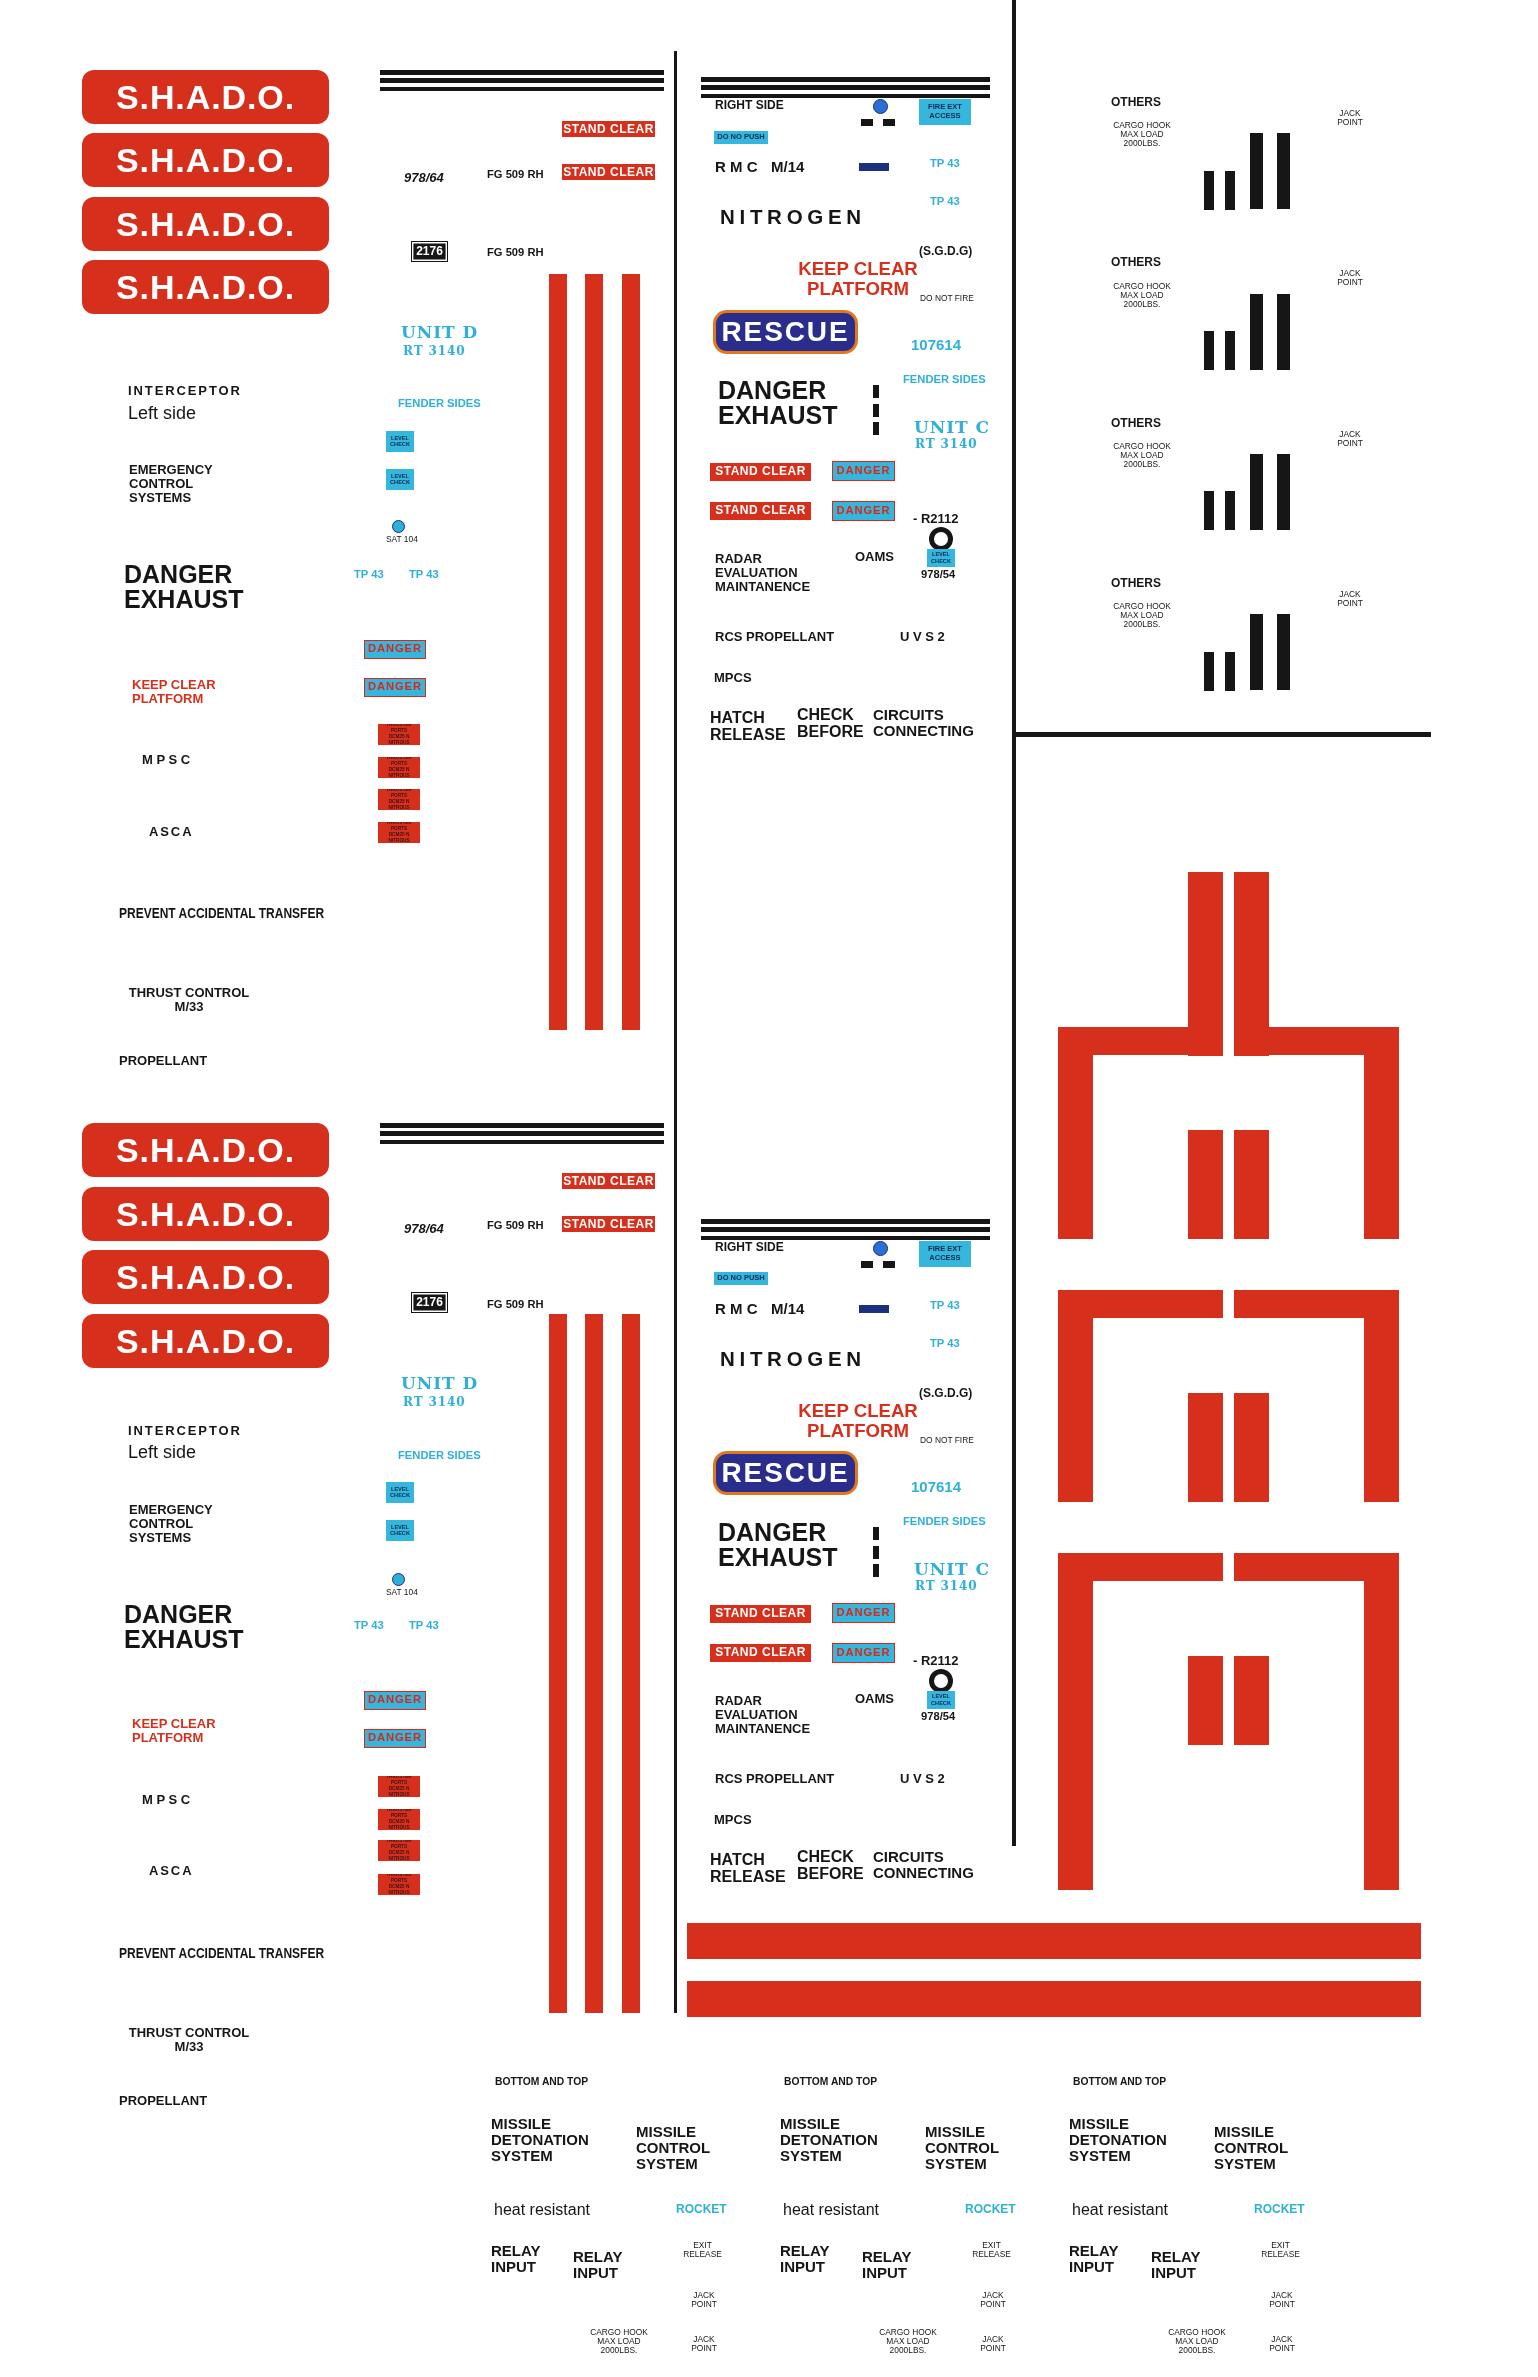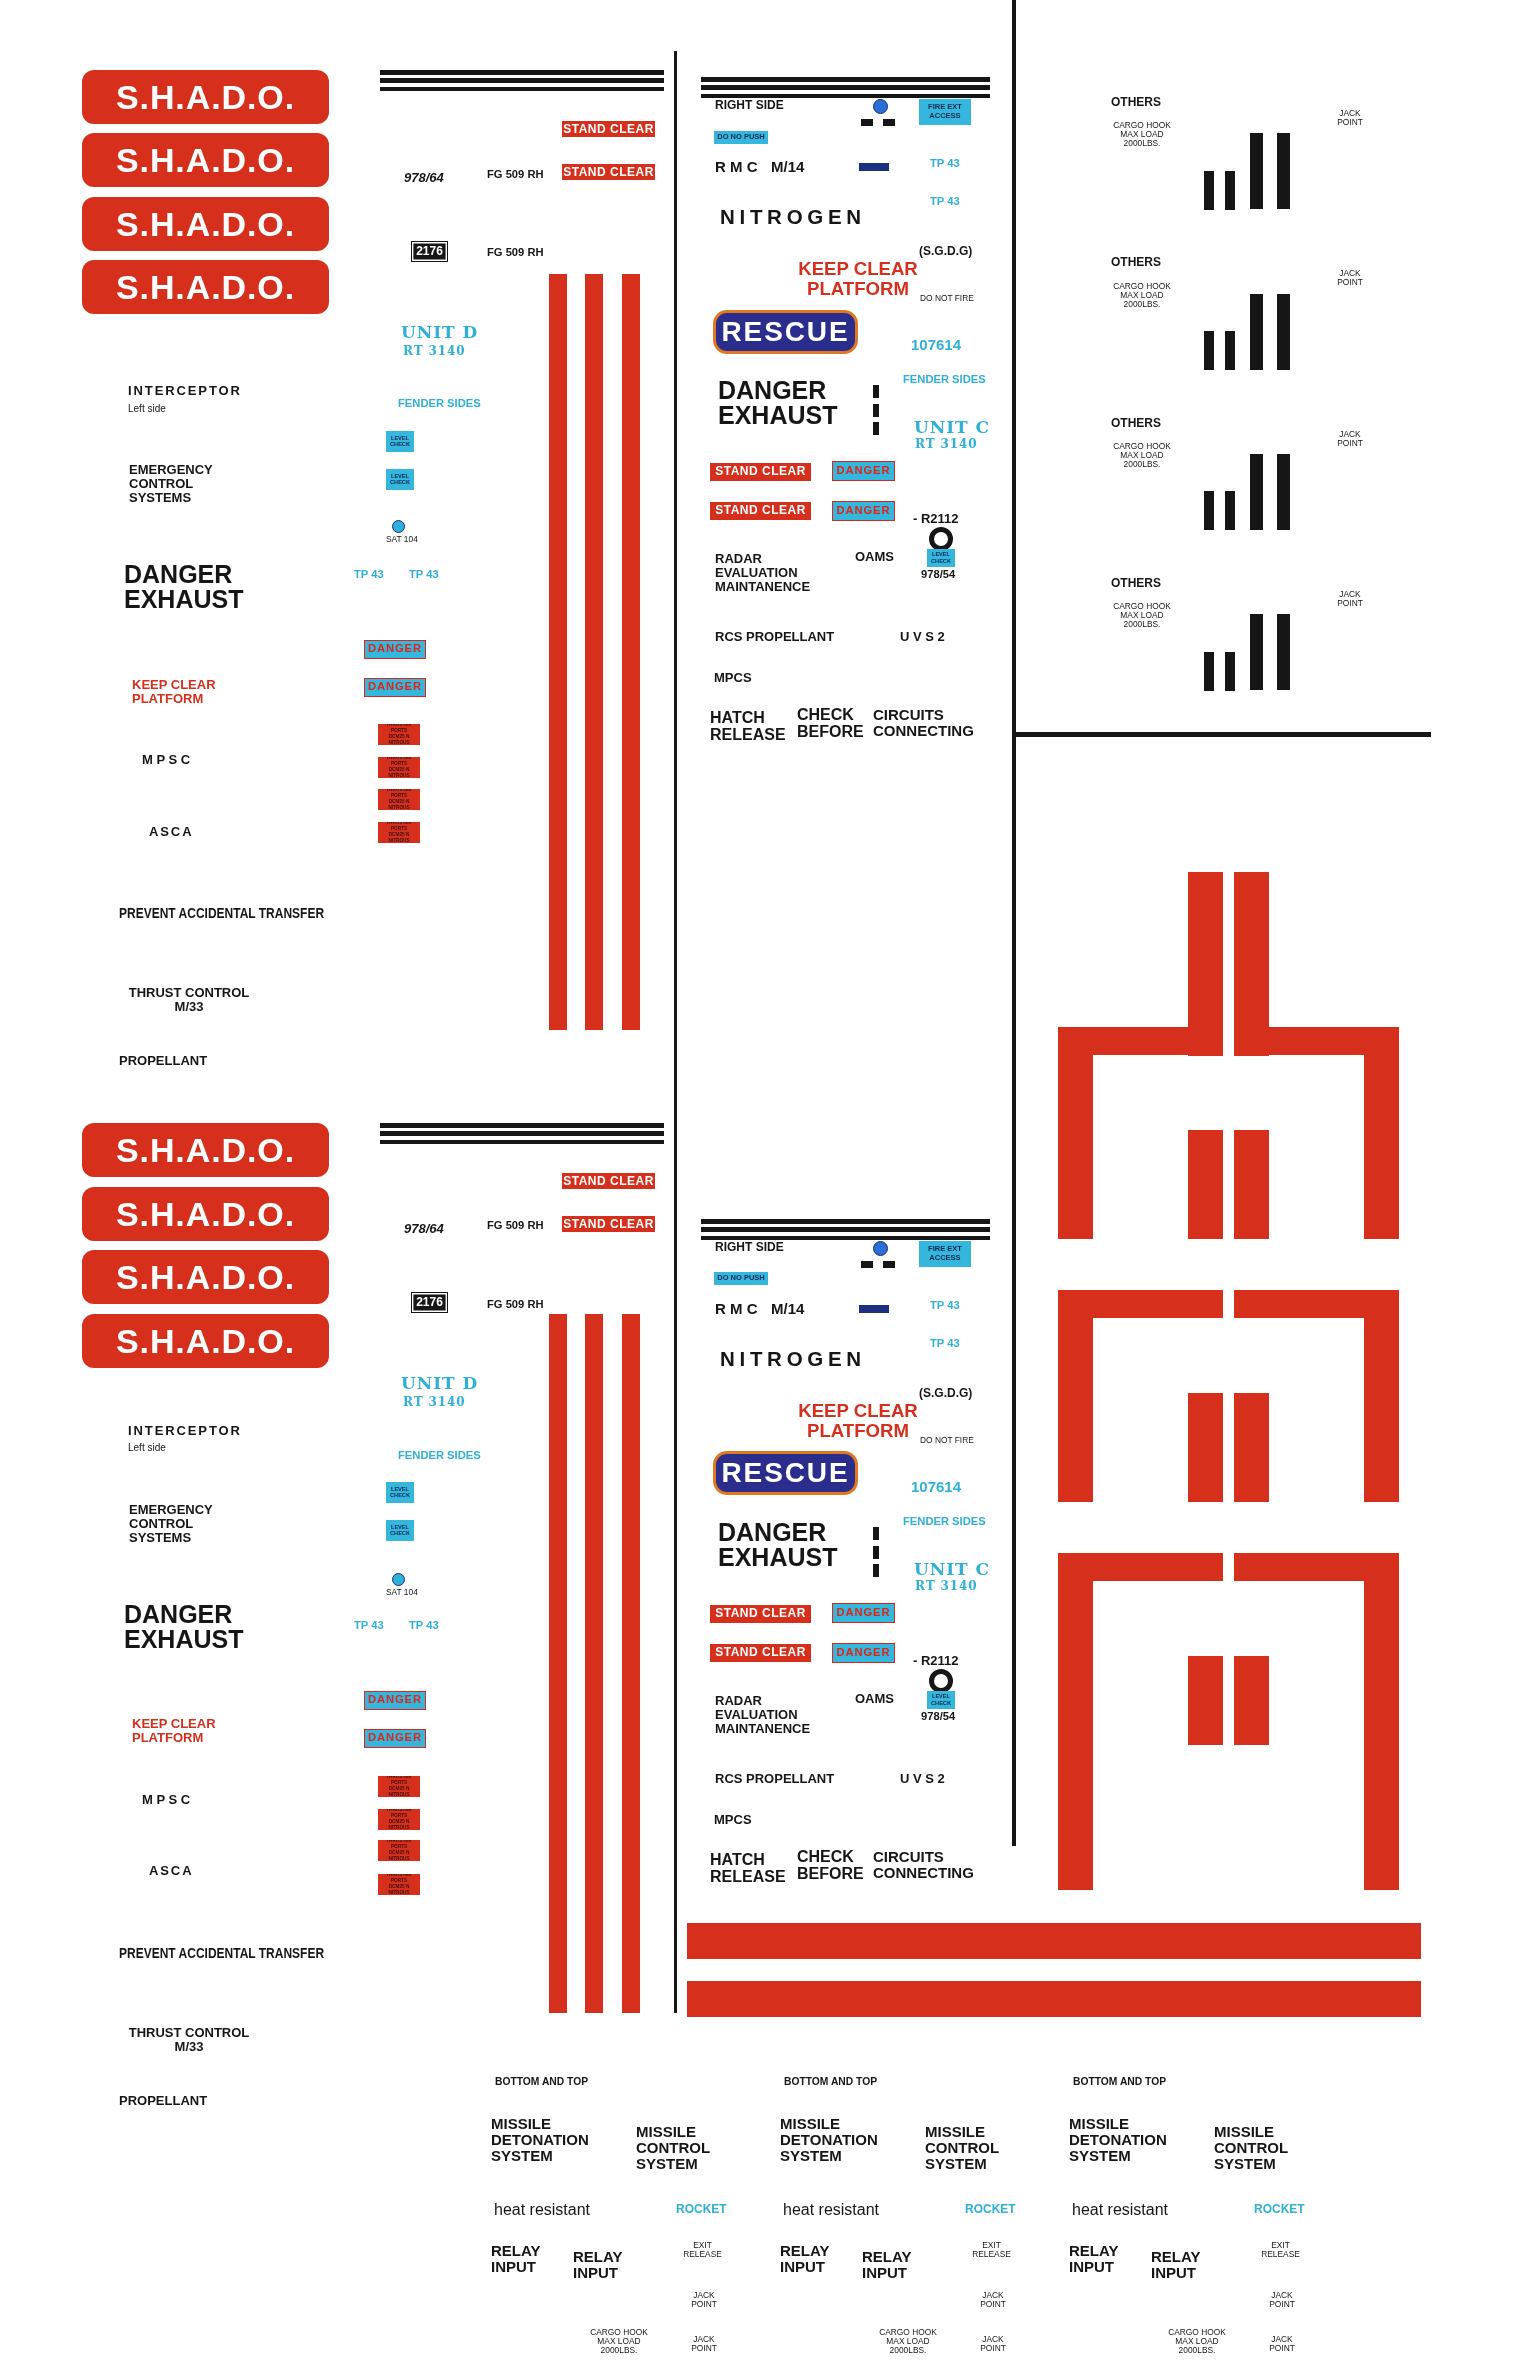--- a/index.html
+++ b/index.html
@@ -10,21 +10,21 @@
   .b11{font-size:10.3px;font-weight:bold}
   .b12{font-size:11.2px;font-weight:bold}
   .b13{font-size:12px;font-weight:bold}
   .b14{font-size:13px;font-weight:bold}
   .b16{font-size:15px;font-weight:bold}
   .b17{font-size:16px;font-weight:bold}
   .b19{font-size:13px;font-weight:bold}
   .b20{font-size:18.6px;font-weight:bold}
   .b22{font-size:20.5px;font-weight:bold}
   .b27{font-size:25px;font-weight:bold;line-height:.98}
-  .n16{font-size:10px}
+  .n16{font-size:18px}
   .n17{font-size:16px}
   .ctr{text-align:center}
   .red{color:#d6301d}
   .cyan{color:#2fb0d8}
   .wide{letter-spacing:4.7px}
   .ls2{letter-spacing:1.9px}
   .ital{font-style:italic}
   .cond{transform:scaleX(.8);transform-origin:0 0;white-space:nowrap}
   .stencil{font-family:"DejaVu Serif",serif;color:#2fb0d8;font-weight:bold;letter-spacing:0.9px}
   .st18{font-size:17px}

